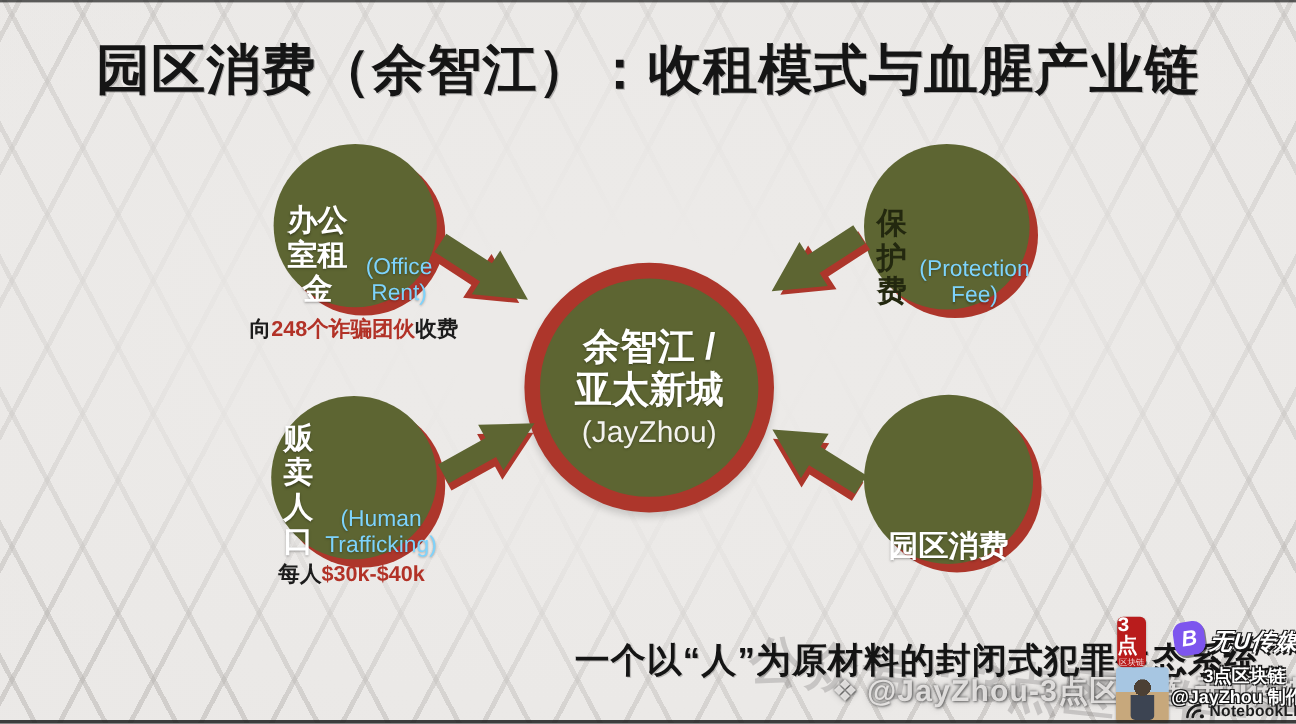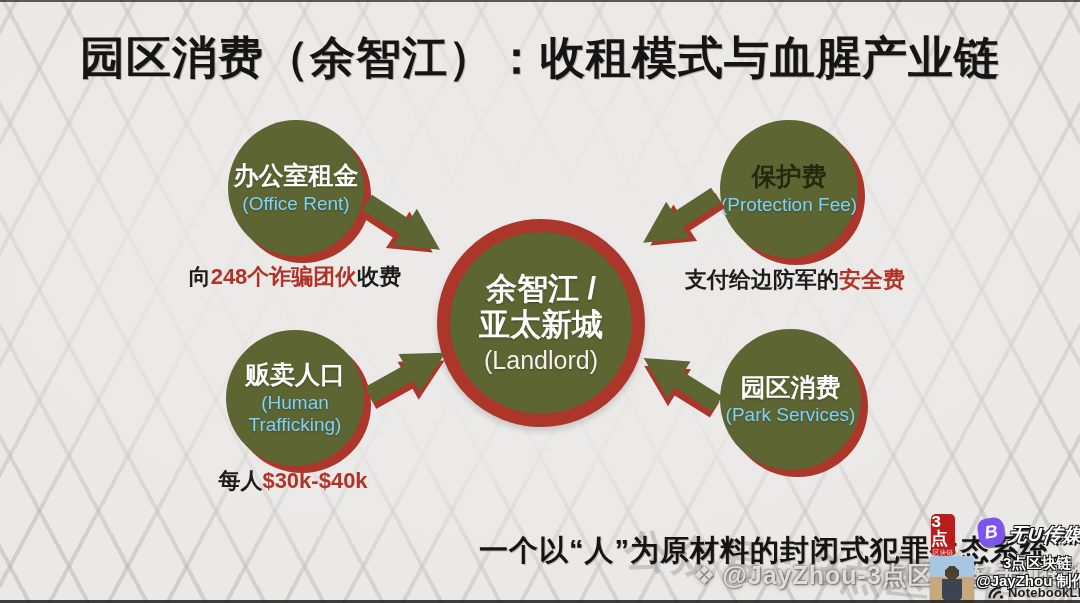--- a/index.html
+++ b/index.html
@@ -29,21 +29,21 @@
   .title{
     position:absolute;left:0;top:28px;width:100%;text-align:center;z-index:2;
     font-size:45px;font-weight:900;color:#151515;letter-spacing:1px;
     text-shadow:1px 1px 0 rgba(0,0,0,.25);
   }
 
   
   .node{
     position:absolute;border-radius:50%;background:#5d6532;z-index:2;
     box-shadow:7px 7px 0 #ad362b;
-    display:flex;flex-direction:column;align-items:center;justify-content:center;
+    display:flex;align-items:flex-end;justify-content:center;
     text-align:center;line-height:1.15;
   }
   .node .zh{font-size:25px;font-weight:800;color:#fff;text-shadow:0 1px 2px rgba(0,0,0,.35);}
   .node .en{font-size:19px;font-weight:500;color:#7dd3fc;margin-top:3px;text-shadow:0 1px 2px rgba(0,0,0,.3);}
   .node.dark-zh .zh{color:#23280f;text-shadow:none;}
   #node-office-rent{left:228px;top:120px;width:136px;height:136px;}
   #node-protection-fee{left:720px;top:120px;width:138px;height:138px;}
   #node-human-trafficking{left:226px;top:330px;width:138px;height:136px;}
   #node-park-services{left:720px;top:329px;width:141px;height:141px;}
 
@@ -52,21 +52,21 @@
     background:#5d6532;border:13px solid #ad362b;border-radius:50%;
     display:flex;flex-direction:column;align-items:center;justify-content:center;
     text-align:center;line-height:1.15;box-shadow:0 4px 6px rgba(0,0,0,.15);
   }
   .center-node .zh{font-size:31px;font-weight:800;color:#fff;text-shadow:0 1px 2px rgba(0,0,0,.35);text-align:right;}
   .center-node .en{font-size:25px;font-weight:500;color:#f3f2ee;margin-top:4px;text-shadow:0 1px 2px rgba(0,0,0,.3);}
 
   
   .caption{
     position:absolute;z-index:2;width:320px;text-align:center;
-    font-size:22px;font-weight:800;color:#1c1c1c;
+    font-size:18px;font-weight:800;color:#1c1c1c;
   }
   .caption .cap-red{color:#b23227;}
   #cap-office-rent{left:135px;top:262px;}
   #cap-protection-fee{left:635px;top:265px;}
   #cap-human-trafficking{left:133px;top:466px;}
   #cap-park-services{left:633px;top:477px;}
 
   
   .arrow{position:absolute;width:92px;height:58px;z-index:2;}
   #arrow-tl{left:359px;top:198px;transform:rotate(33deg);}
@@ -157,48 +157,46 @@
   <div class="node dark-zh" id="node-protection-fee">
     <div class="zh">保护费</div>
     <div class="en">(Protection Fee)</div>
   </div>
   <div class="node" id="node-human-trafficking">
     <div class="zh">贩卖人口</div>
     <div class="en">(Human Trafficking)</div>
   </div>
   <div class="node" id="node-park-services">
     <div class="zh">园区消费</div>
-    <div class="en">(Park Services)</div>
   </div>
 
   <div class="center-node">
     <div class="zh">余智江 /</div>
     <div class="zh">亚太新城</div>
-    <div class="en">(Landlord)</div>
+    <div class="en">(JayZhou)</div>
   </div>
 
   <svg class="arrow" id="arrow-tl" viewBox="0 0 100 64">
     <polygon points="0,22 50,22 50,8 96,32 50,56 50,42 0,42" fill="#ad362b" transform="translate(-5,7)"></polygon>
     <polygon points="0,22 50,22 50,8 96,32 50,56 50,42 0,42" fill="#5d6532"></polygon>
   </svg>
   <svg class="arrow" id="arrow-tr" viewBox="0 0 100 64">
     <polygon points="0,22 50,22 50,8 96,32 50,56 50,42 0,42" fill="#ad362b" transform="translate(-5,-7)"></polygon>
     <polygon points="0,22 50,22 50,8 96,32 50,56 50,42 0,42" fill="#5d6532"></polygon>
   </svg>
   <svg class="arrow" id="arrow-bl" viewBox="0 0 100 64">
     <polygon points="0,22 50,22 50,8 96,32 50,56 50,42 0,42" fill="#ad362b" transform="translate(-5,7)"></polygon>
     <polygon points="0,22 50,22 50,8 96,32 50,56 50,42 0,42" fill="#5d6532"></polygon>
   </svg>
   <svg class="arrow" id="arrow-br" viewBox="0 0 100 64">
     <polygon points="0,22 50,22 50,8 96,32 50,56 50,42 0,42" fill="#ad362b" transform="translate(-5,-7)"></polygon>
     <polygon points="0,22 50,22 50,8 96,32 50,56 50,42 0,42" fill="#5d6532"></polygon>
   </svg>
 
   <div class="caption" id="cap-office-rent"><span>向</span><span class="cap-red">248个诈骗团伙</span><span>收费</span></div>
-  <div class="caption" id="cap-protection-fee"><span>支付给边防军的</span><span class="cap-red">安全费</span></div>
   <div class="caption" id="cap-human-trafficking"><span>每人</span><span class="cap-red">$30k-$40k</span></div>
 
   <div class="footer-statement">一个以“人”为原材料的封闭式犯罪生态系统。</div>
 
   <div class="wm-large">公众号：3点区块链-无U传媒</div>
   <div class="wm-credit"><span class="dia">❖</span><span>@JayZhou-3点区块链-无U传媒</span></div>
 
   <div class="badge">
     <div class="blue-logo">
       <div class="t">3点</div>

